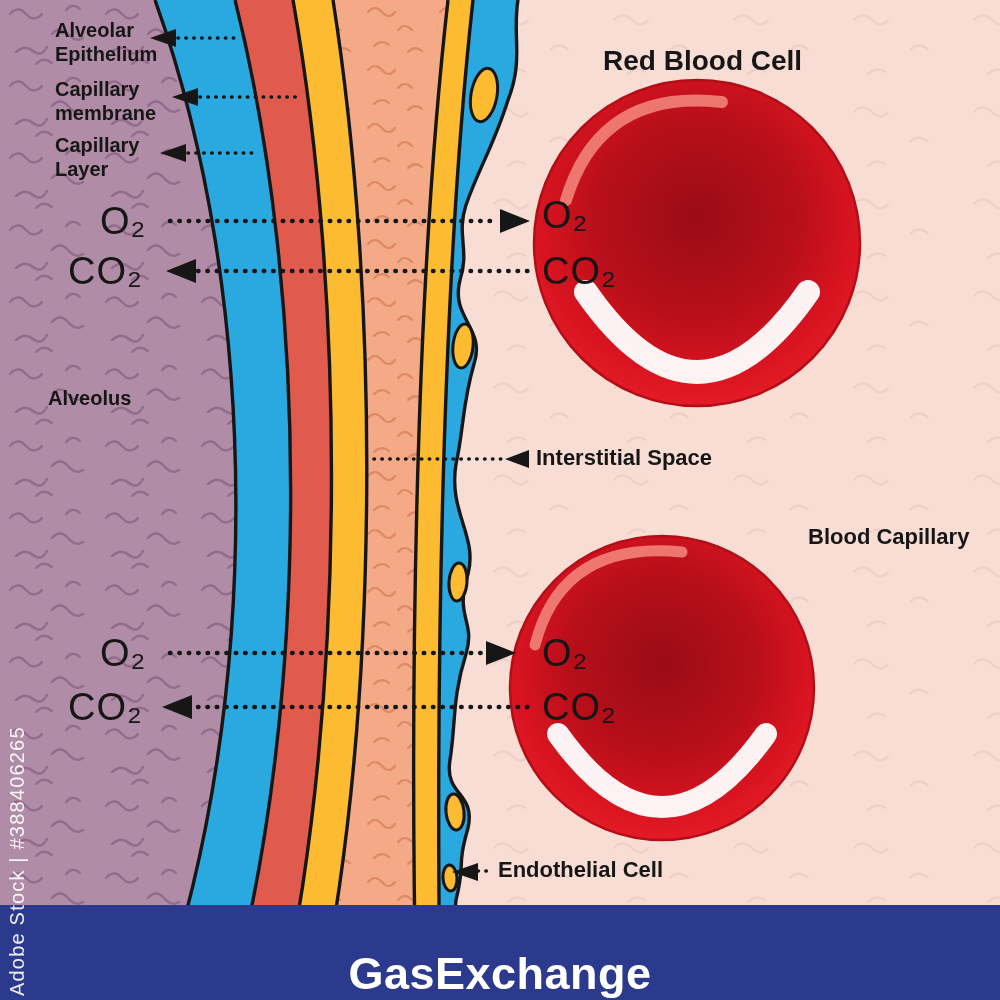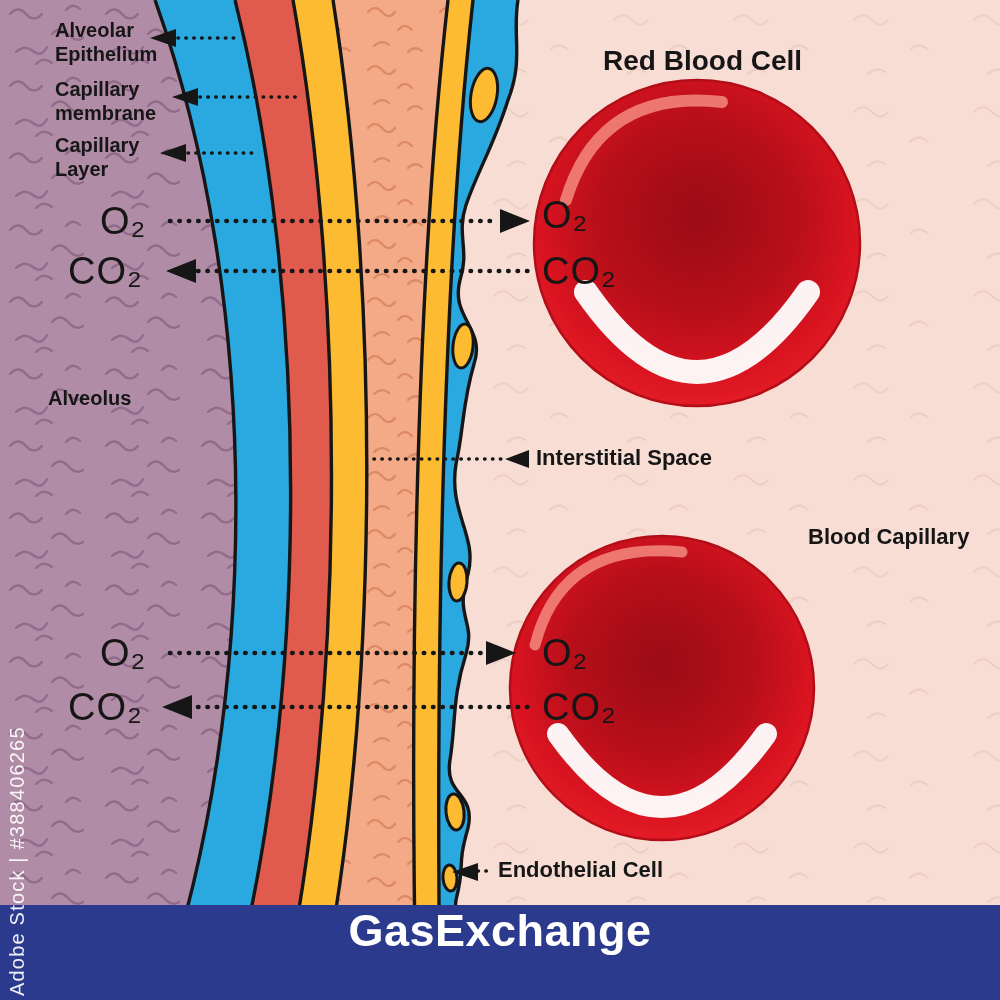--- a/index.html
+++ b/index.html
@@ -17,21 +17,21 @@
   .f-red{fill:var(--membrane-red,#e05a4d)}
   .f-yellow{fill:var(--membrane-yellow,#fdbb31)}
   .f-peach{fill:var(--interstitial-peach,#f4a987)}
   .f-purple{fill:var(--alveolus-purple,#b18ca6)}
   .f-pink{fill:var(--capillary-pink,#f8ddd5)}
   .edge{fill:none;stroke:#161616;stroke-width:3.4}
   .nucleus{fill:var(--membrane-yellow,#fdbb31);stroke:#161616;stroke-width:3}
   .dots-sm{fill:none;stroke:#161616;stroke-width:3.6;stroke-linecap:round;stroke-dasharray:0.4 7.5}
   .dots-lg{fill:none;stroke:#161616;stroke-width:4.6;stroke-linecap:round;stroke-dasharray:0.4 9}
   .tri{fill:#161616}
-  .banner{position:absolute;left:0;top:905px;width:1000px;height:95px;background:var(--banner-blue,#2b3a8d);display:flex;align-items:flex-start;justify-content:center;color:#ffffff;font-size:45px;letter-spacing:.5px}
+  .banner{position:absolute;left:0;top:905px;width:1000px;height:95px;background:var(--banner-blue,#2b3a8d);display:flex;align-items:flex-end;justify-content:center;color:#ffffff;font-size:45px;letter-spacing:.5px}
   .watermark{position:absolute;left:6px;top:996px;transform:rotate(-90deg);transform-origin:0 0;color:rgba(255,255,255,.92);font-size:20px;letter-spacing:1.2px;white-space:nowrap}
 </style>
 </head>
 <body>
 
 <div class="canvas">
 
   <svg class="art" width="1000" height="1000" viewBox="0 0 1000 1000">
     <defs>
       <radialGradient id="rbcG" cx="0.5" cy="0.42" r="0.68">

